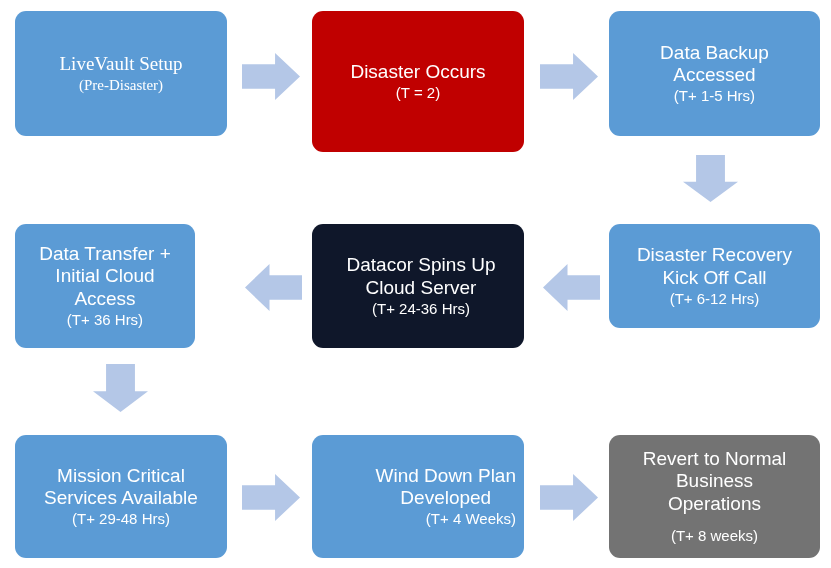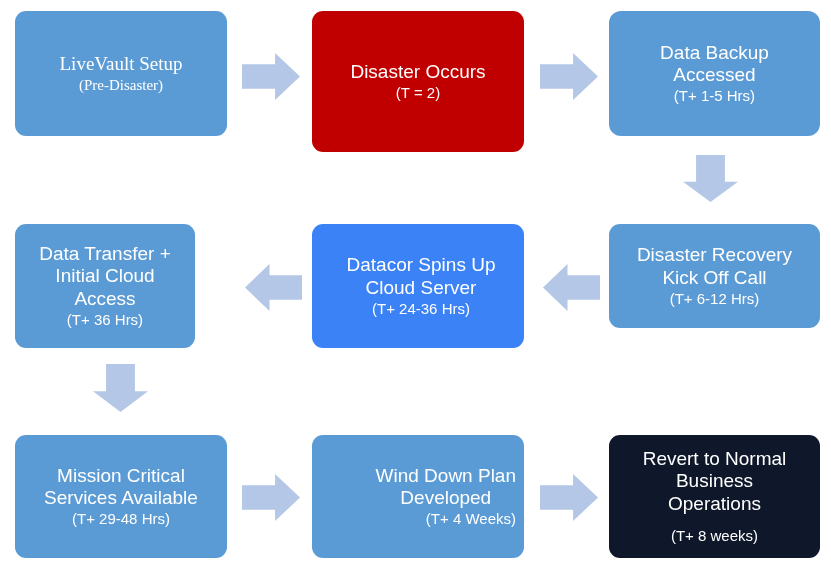--- a/index.html
+++ b/index.html
@@ -66,21 +66,21 @@
     <div class="box-title">Disaster Occurs</div>
     <div class="box-subtitle">(T = 2)</div>
   </div>
 
   <div class="arrow" style="left: 540px; top: 53px; width: 58px; height: 47px; color: rgb(180, 199, 231);">
     <svg viewBox="0 0 100 80" preserveAspectRatio="none">
         <polygon points="0,19 57,19 57,0 100,40 57,80 57,61 0,61"></polygon>
       </svg>
   </div>
 
-  <div class="box" style="left: 609px; top: 11px; width: 211px; height: 125px; background: rgb(91, 155, 213); border-radius: 12px;">
+  <div class="box" style="left: 609px; top: 11px; width: 211px; height: 125px; background: rgb(91, 155, 213);">
     <div class="box-title">Data Backup
 Accessed</div>
     <div class="box-subtitle">(T+ 1-5 Hrs)</div>
   </div>
 
   <div class="arrow" style="left: 683px; top: 155px; width: 55px; height: 47px; color: rgb(180, 199, 231);">
     <svg viewBox="0 0 80 100" preserveAspectRatio="none">
         <polygon points="19,0 61,0 61,57 80,57 40,100 0,57 19,57"></polygon>
       </svg>
   </div>
@@ -90,21 +90,21 @@
 Kick Off Call</div>
     <div class="box-subtitle">(T+ 6-12 Hrs)</div>
   </div>
 
   <div class="arrow" style="left: 543px; top: 264px; width: 57px; height: 47px; color: rgb(180, 199, 231);">
     <svg viewBox="0 0 100 80" preserveAspectRatio="none">
         <polygon points="100,19 43,19 43,0 0,40 43,80 43,61 100,61"></polygon>
       </svg>
   </div>
 
-  <div class="box" style="left: 312px; top: 224px; width: 212px; height: 124px; background: #3b82f6; padding-left: 14px;">
+  <div class="box" style="left: 312px; top: 224px; width: 212px; height: 124px; background: #0f172a; padding-left: 14px;">
     <div class="box-title">Datacor Spins Up
 Cloud Server</div>
     <div class="box-subtitle">(T+ 24-36 Hrs)</div>
   </div>
 
   <div class="arrow" style="left: 245px; top: 264px; width: 57px; height: 47px; color: rgb(180, 199, 231);">
     <svg viewBox="0 0 100 80" preserveAspectRatio="none">
         <polygon points="100,19 43,19 43,0 0,40 43,80 43,61 100,61"></polygon>
       </svg>
   </div>
@@ -138,20 +138,20 @@
 Developed</div>
     <div class="box-subtitle">(T+ 4 Weeks)</div>
   </div>
 
   <div class="arrow" style="left: 540px; top: 474px; width: 58px; height: 47px; color: rgb(180, 199, 231);">
     <svg viewBox="0 0 100 80" preserveAspectRatio="none">
         <polygon points="0,19 57,19 57,0 100,40 57,80 57,61 0,61"></polygon>
       </svg>
   </div>
 
-  <div class="box" style="left: 609px; top: 435px; width: 211px; height: 123px; background: #0f172a; gap: 11px;">
+  <div class="box" style="left: 609px; top: 435px; width: 211px; height: 123px; background: #737373; gap: 11px;">
     <div class="box-title">Revert to Normal
 Business
 Operations</div>
     <div class="box-subtitle">(T+ 8 weeks)</div>
   </div>
 
 </div>
 
 </body></html>

